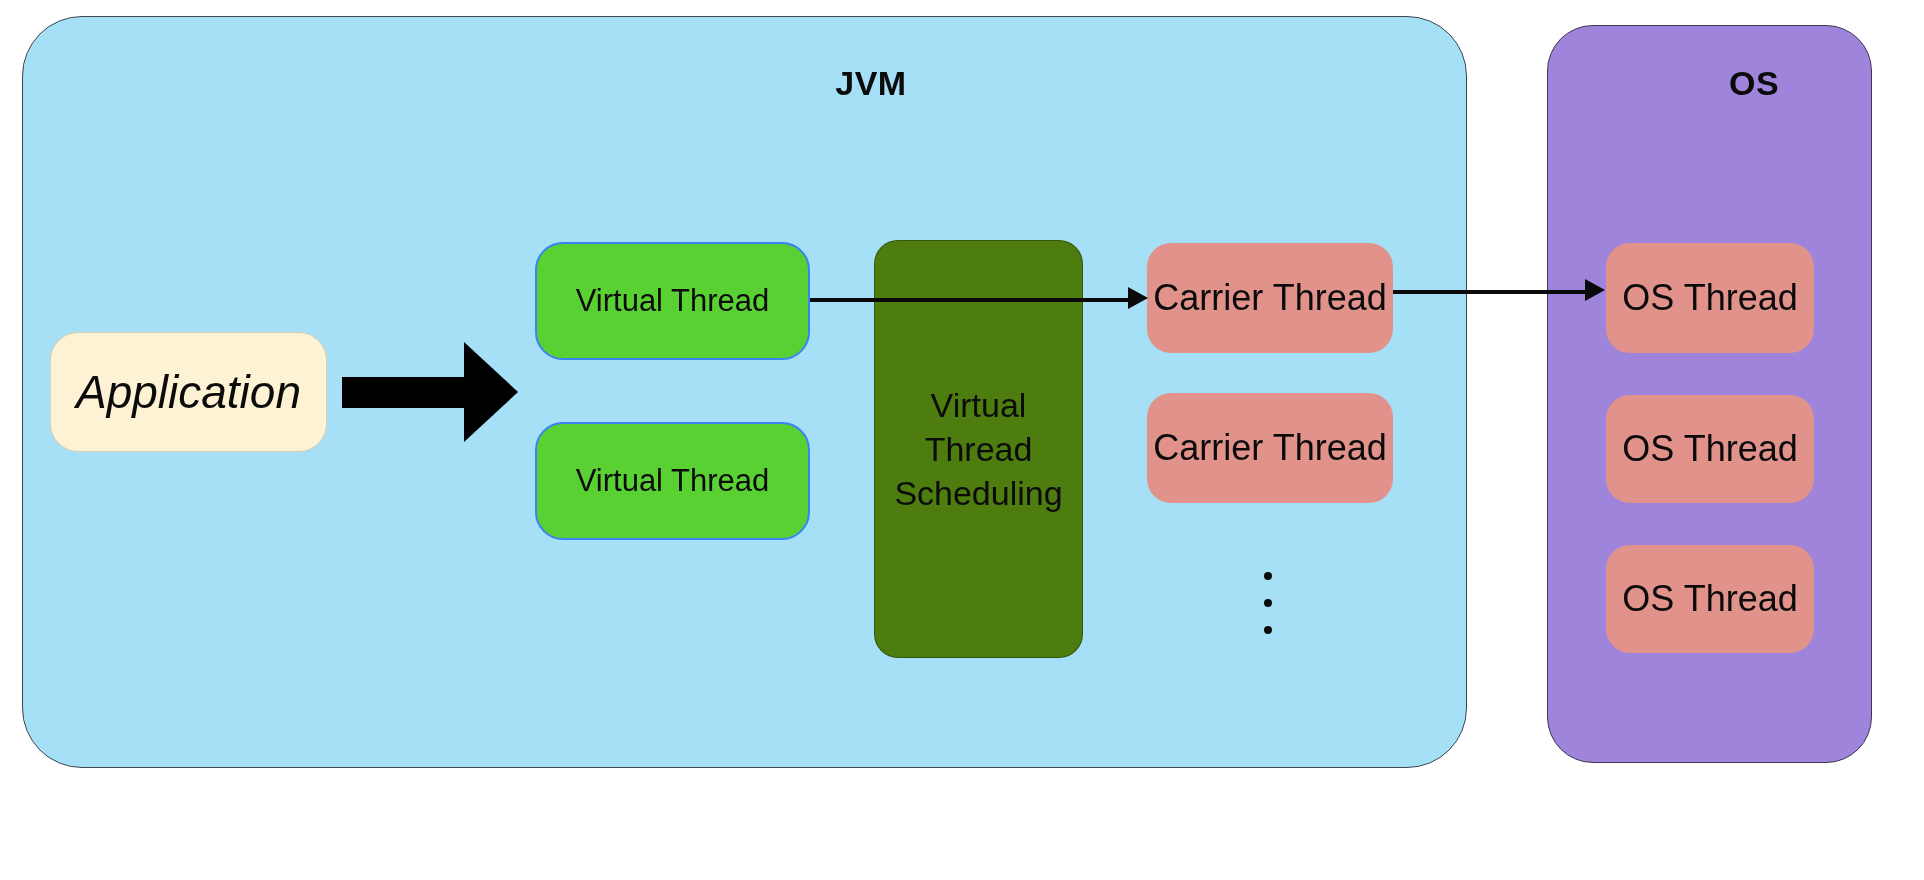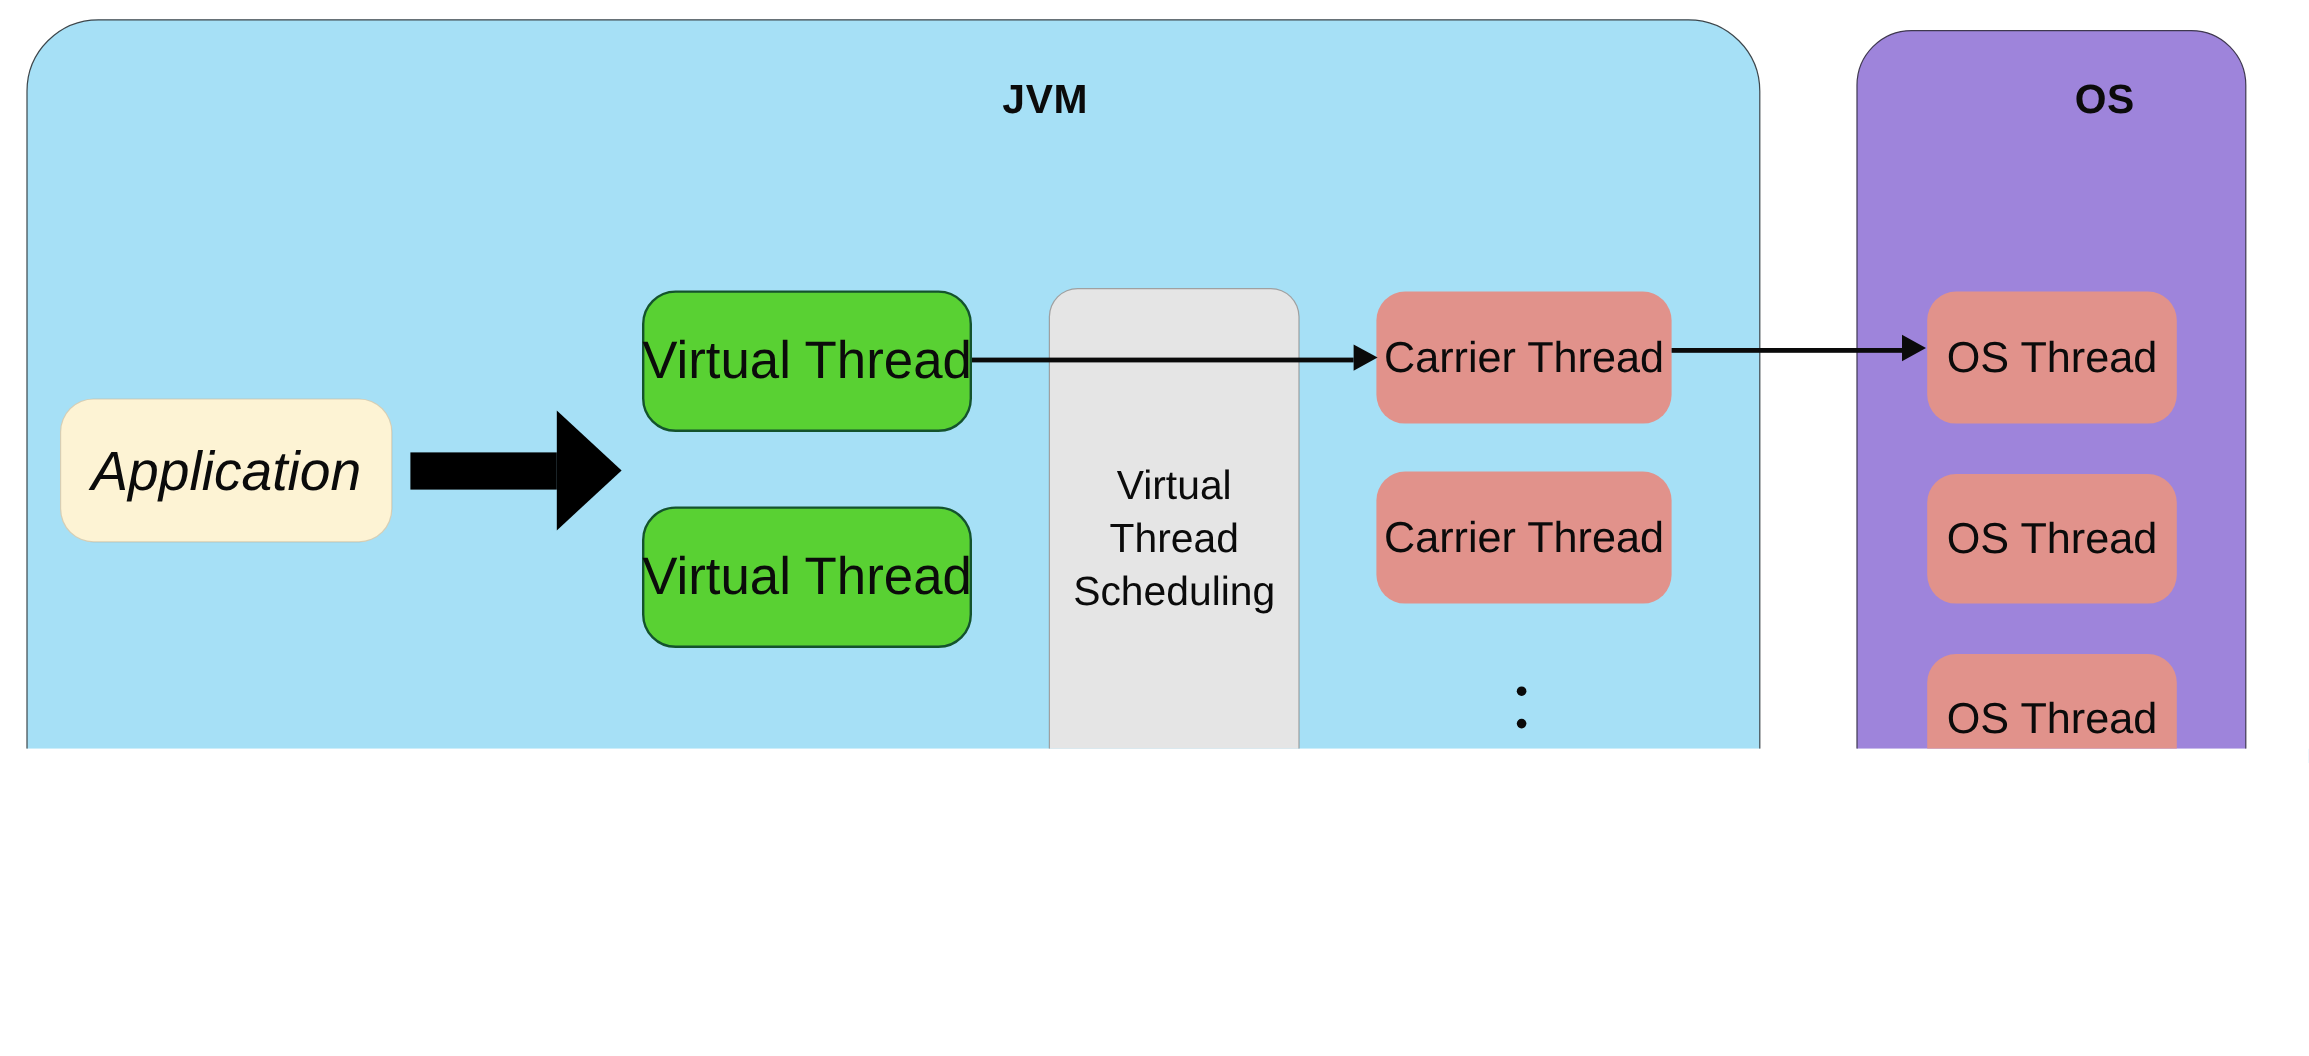--- a/index.html
+++ b/index.html
@@ -1,19 +1,19 @@
 <!DOCTYPE html>
 <html><head>
 <meta charset="utf-8">
 <style>
   html, body { margin: 0; padding: 0; background: #ffffff; }
   #canvas {
     position: relative;
     width: 1924px;
-    height: 624px;
+    height: 880px;
     background: #ffffff;
     font-family: "Liberation Sans", sans-serif;
     color: #0b0b0b;
     overflow: hidden;
   }
   .abs { position: absolute; }
   .box {
     position: absolute;
     display: flex;
     align-items: center;
@@ -50,30 +50,30 @@
     left: 50px; top: 332px; width: 277px; height: 120px;
     background: #fdf3d4;
     border: 1px solid rgba(0,0,0,0.15);
     border-radius: 28px;
     font-size: 46px;
     font-style: italic;
   }
   .vt-box {
     width: 275px; height: 118px;
     background: #59d133;
-    border: 2px solid #14532d;
+    border: 2px solid #3b82f6;
     border-radius: 28px;
-    font-size: 44px;
+    font-size: 31px;
     white-space: nowrap;
   }
   .vt-1 { left: 535px; top: 242px; }
   .vt-2 { left: 535px; top: 422px; }
   .scheduler-box {
     left: 874px; top: 240px; width: 209px; height: 418px;
-    background: #e5e5e5;
+    background: #4d7c0f;
     border: 1px solid rgba(0,0,0,0.30);
     border-radius: 24px;
     font-size: 34px;
     line-height: 1.3;
     padding: 0 8px;
   }
   .thread-box {
     background: #e1928b;
     border-radius: 24px;
     font-size: 36px;

